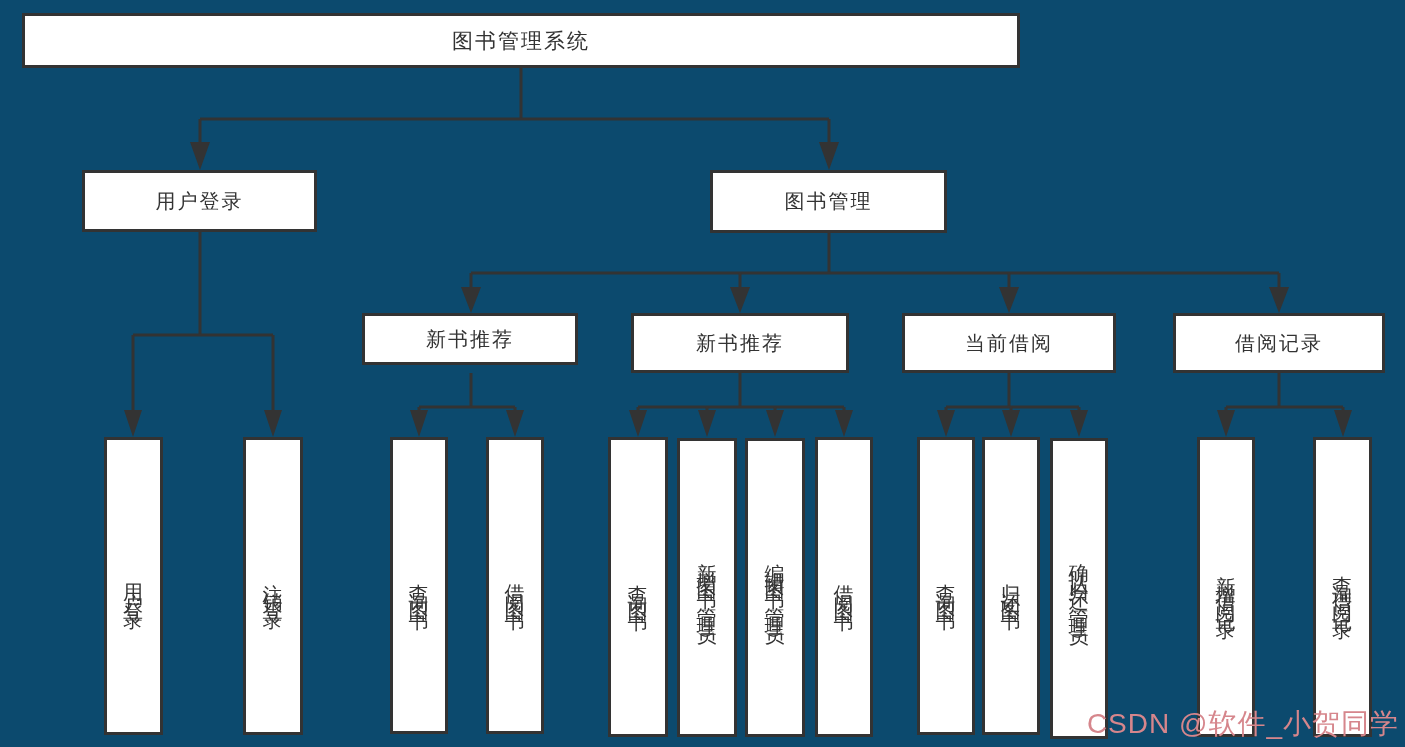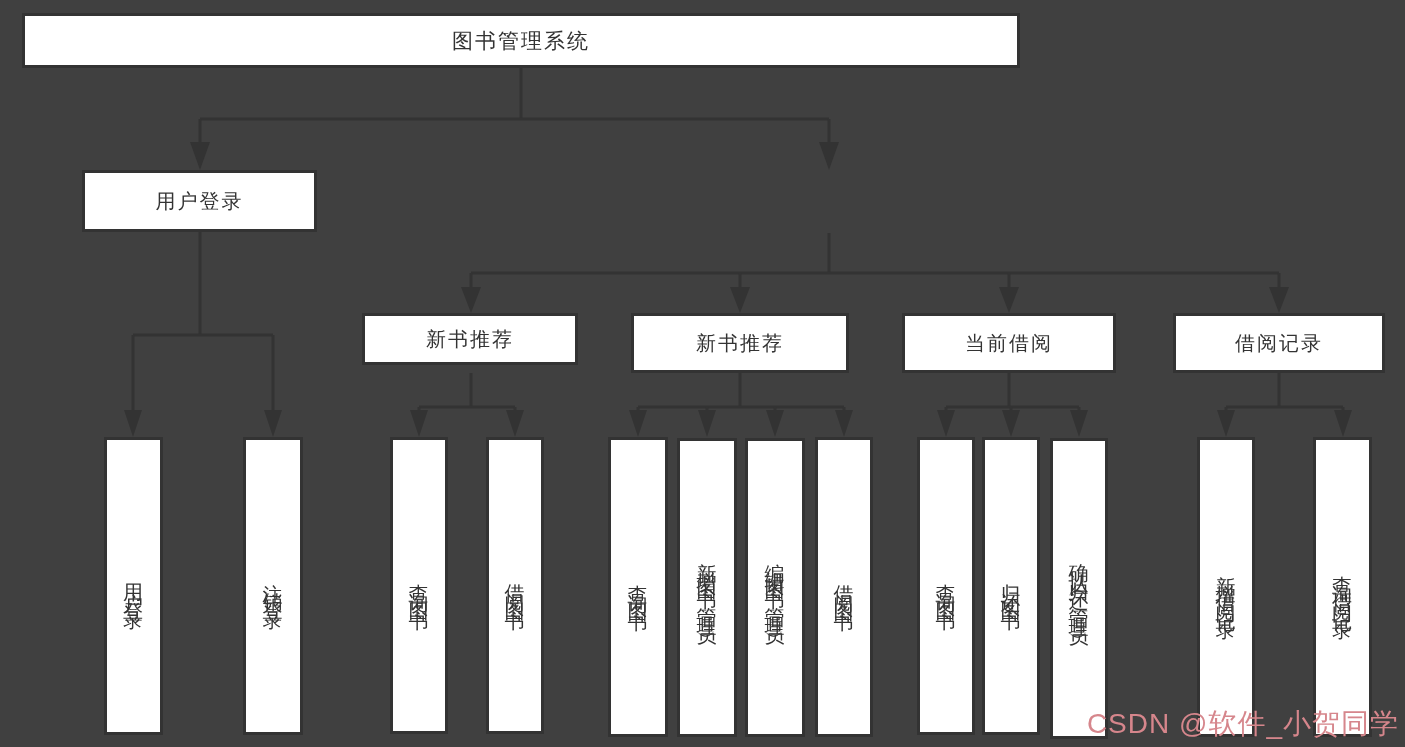--- a/index.html
+++ b/index.html
@@ -1,20 +1,20 @@
 <!DOCTYPE html>
 <html><head>
 <meta charset="utf-8">
 <style>
   html, body { margin: 0; padding: 0; background: #ffffff; }
   #stage {
     position: relative;
     width: 1405px;
     height: 747px;
-    background: #404040;
+    background: #0c4a6e;
     font-family: "Liberation Sans", sans-serif;
     color: #333333;
     overflow: hidden;
   }
   #wires {
     position: absolute;
     left: 0; top: 0;
     width: 1405px; height: 747px;
     pointer-events: none;
   }
@@ -126,20 +126,23 @@
     </g>
   </svg>
 
   <div class="box root" style="left:22px; top:13px; width:998px; height:55px">
     <span>图书管理系统</span>
   </div>
 
   <div class="box" style="left:82px; top:170px; width:235px; height:62px">
     <span>用户登录</span>
   </div>
+  <div class="box" style="left:710px; top:170px; width:237px; height:63px">
+    <span>图书管理</span>
+  </div>
 
   <div class="box" style="left:362px; top:313px; width:216px; height:52px">
     <span>新书推荐</span>
   </div>
   <div class="box" style="left:631px; top:313px; width:218px; height:60px">
     <span>新书推荐</span>
   </div>
   <div class="box" style="left:902px; top:313px; width:214px; height:60px">
     <span>当前借阅</span>
   </div>

